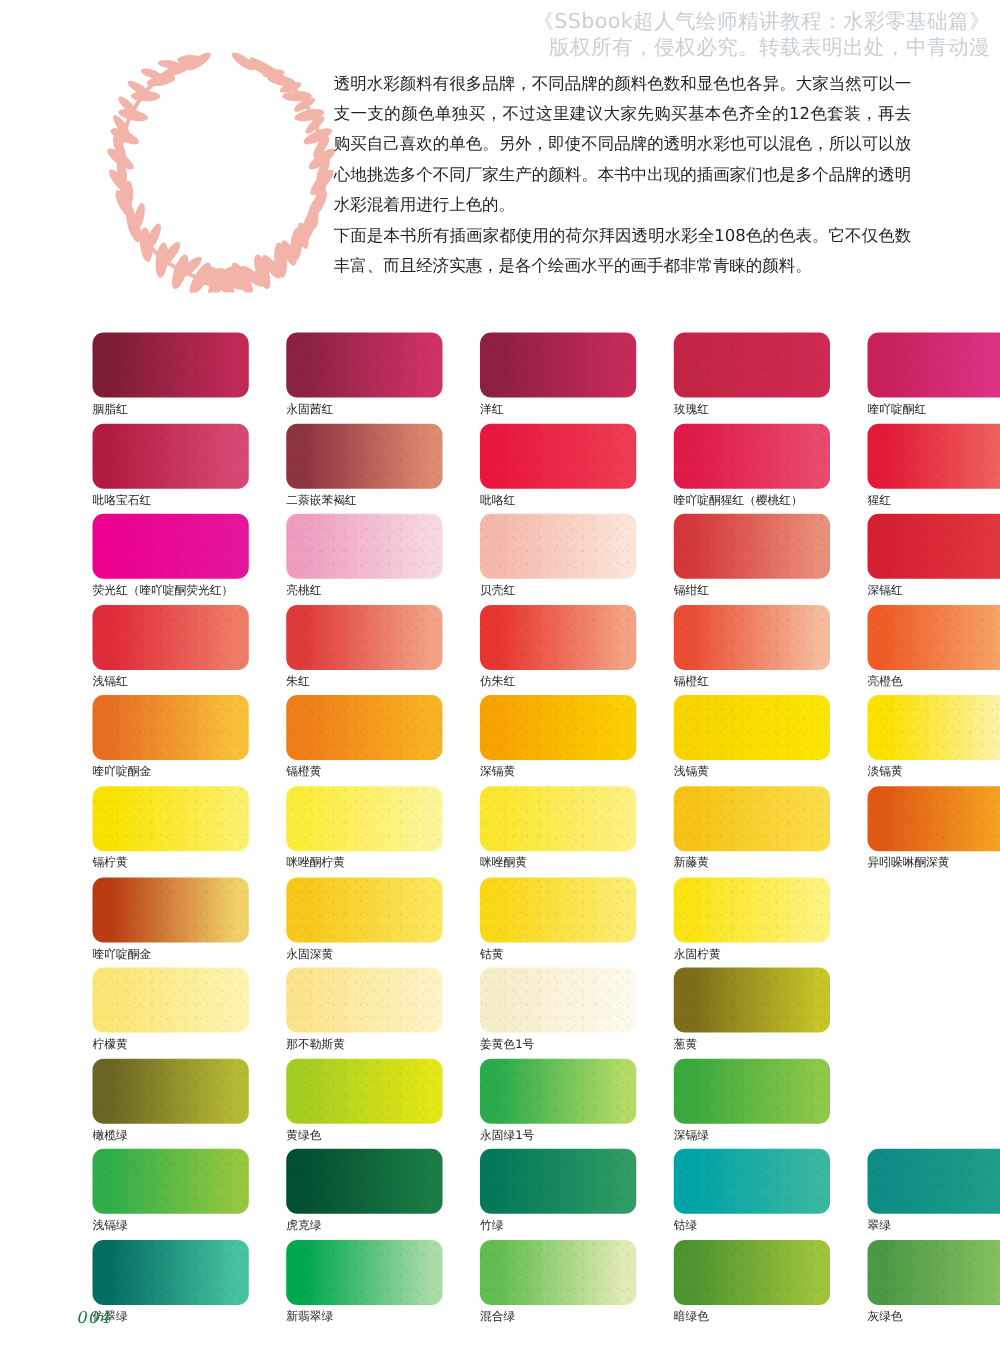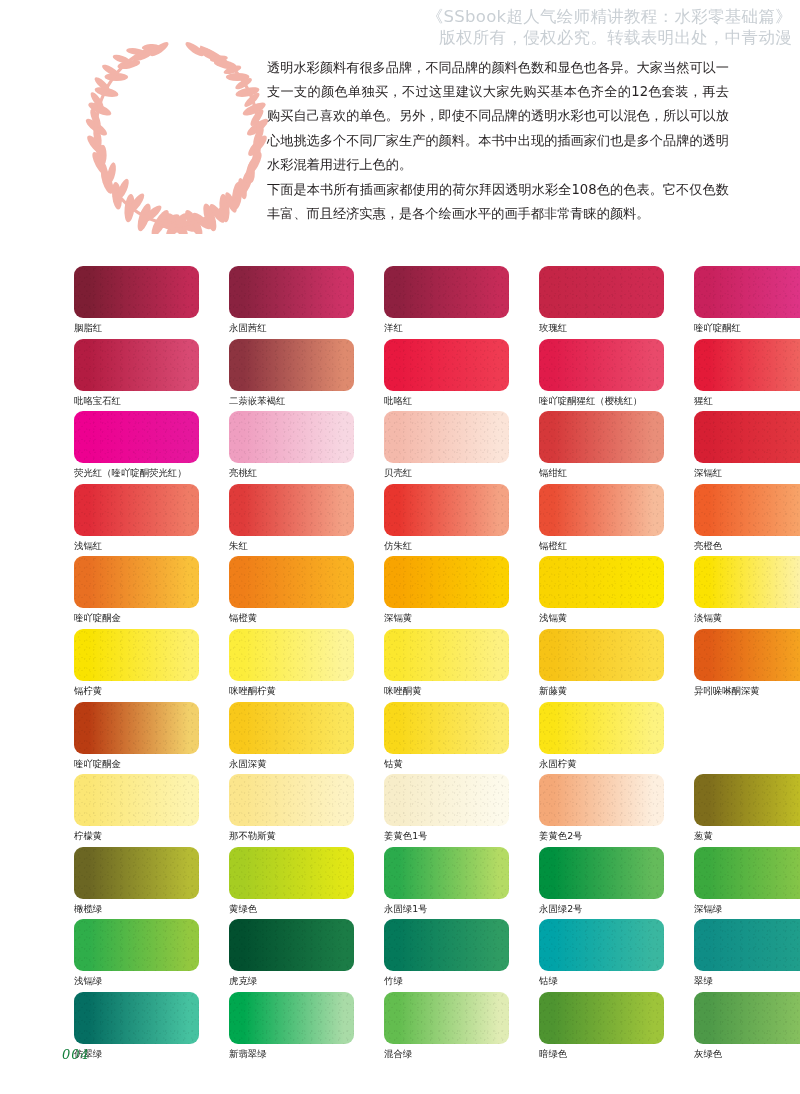--- a/index.html
+++ b/index.html
@@ -426,26 +426,20 @@
         </div>
         <div class="label">那不勒斯黄</div>
       </div>
       <div class="cell">
         <div class="chip" style="background: linear-gradient(90deg, rgb(247, 237, 201) 0%, rgb(247, 237, 201) 12%, rgb(253, 250, 235) 92%, rgb(253, 250, 235) 100%);">
           <div class="grain"></div>
         </div>
         <div class="label">姜黄色1号</div>
       </div>
       <div class="cell">
-        <div class="chip" style="background: linear-gradient(90deg, rgb(244, 168, 119) 0%, rgb(244, 168, 119) 12%, rgb(253, 239, 223) 92%, rgb(253, 239, 223) 100%);">
-          <div class="grain"></div>
-        </div>
-        <div class="label">姜黄色2号</div>
-      </div>
-      <div class="cell">
         <div class="chip" style="background: linear-gradient(90deg, rgb(126, 109, 28) 0%, rgb(126, 109, 28) 12%, rgb(198, 196, 38) 92%, rgb(198, 196, 38) 100%);">
           <div class="grain"></div>
         </div>
         <div class="label">葱黄</div>
       </div>
     </div>
     <div class="row">
       <div class="cell">
         <div class="chip" style="background: linear-gradient(90deg, rgb(107, 102, 35) 0%, rgb(107, 102, 35) 12%, rgb(182, 187, 52) 92%, rgb(182, 187, 52) 100%);">
           <div class="grain"></div>
@@ -458,26 +452,20 @@
         </div>
         <div class="label">黄绿色</div>
       </div>
       <div class="cell">
         <div class="chip" style="background: linear-gradient(90deg, rgb(43, 171, 76) 0%, rgb(43, 171, 76) 12%, rgb(180, 219, 100) 92%, rgb(180, 219, 100) 100%);">
           <div class="grain"></div>
         </div>
         <div class="label">永固绿1号</div>
       </div>
       <div class="cell">
-        <div class="chip" style="background: linear-gradient(90deg, rgb(0, 145, 63) 0%, rgb(0, 145, 63) 12%, rgb(101, 187, 91) 92%, rgb(101, 187, 91) 100%);">
-          <div class="grain"></div>
-        </div>
-        <div class="label">永固绿2号</div>
-      </div>
-      <div class="cell">
         <div class="chip" style="background: linear-gradient(90deg, rgb(59, 169, 62) 0%, rgb(59, 169, 62) 12%, rgb(141, 200, 73) 92%, rgb(141, 200, 73) 100%);">
           <div class="grain"></div>
         </div>
         <div class="label">深镉绿</div>
       </div>
     </div>
     <div class="row">
       <div class="cell">
         <div class="chip" style="background: linear-gradient(90deg, rgb(47, 174, 74) 0%, rgb(47, 174, 74) 12%, rgb(147, 200, 63) 92%, rgb(147, 200, 63) 100%);">
           <div class="grain"></div>

